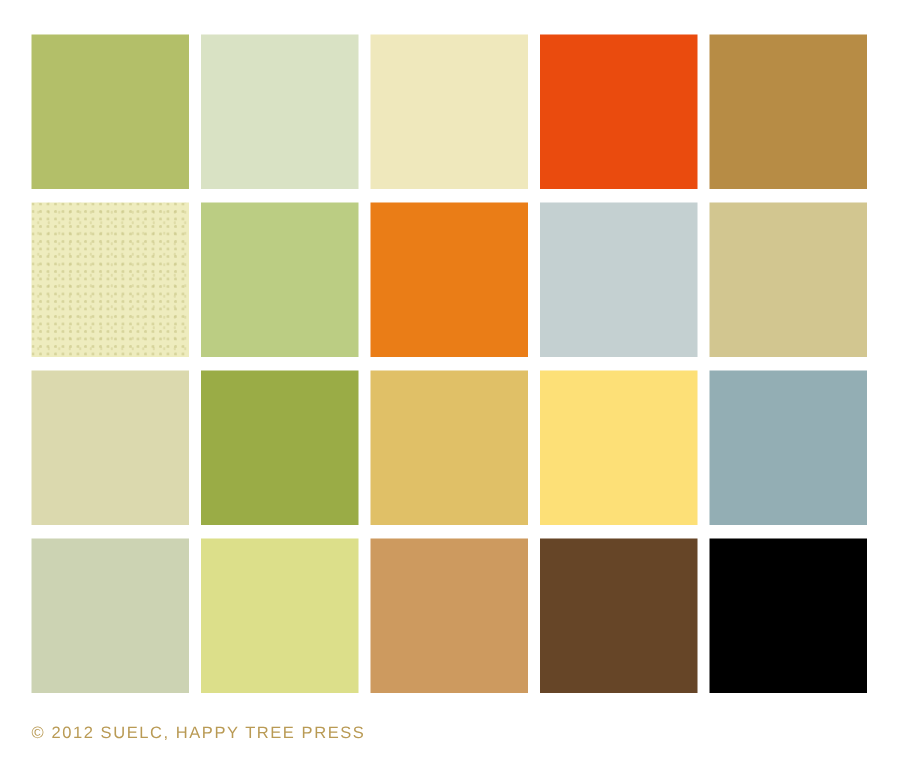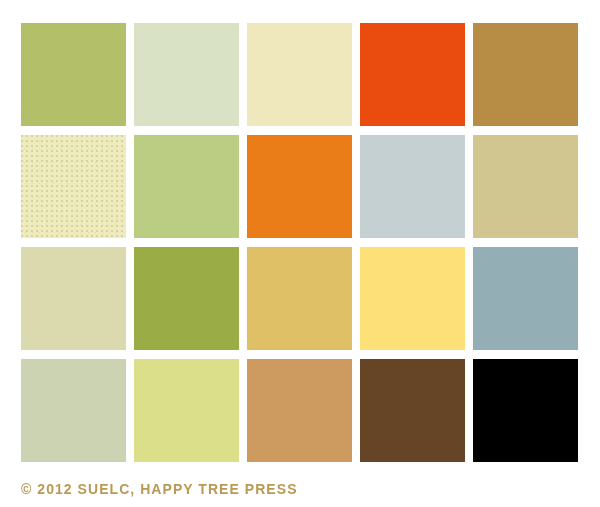--- a/index.html
+++ b/index.html
@@ -59,22 +59,22 @@
     background-size: 5px 5px, 7px 7px;
     background-position: 0 0, 2px 3px;
     pointer-events: none;
   }
 
   #footer-credit {
     position: absolute;
     left: 21px;
     top: 484px;
     font-family: "Liberation Sans", sans-serif;
-    font-size: 14px;
-    font-weight: bold;
+    font-size: 11px;
+    font-weight: normal;
     letter-spacing: 1.05px;
     color: #b99a54;
     white-space: nowrap;
     line-height: 10px;
   }
 </style>
 </head>
 <body>
 
 <div id="palette-sheet" style="background: rgb(255, 255, 255);">

